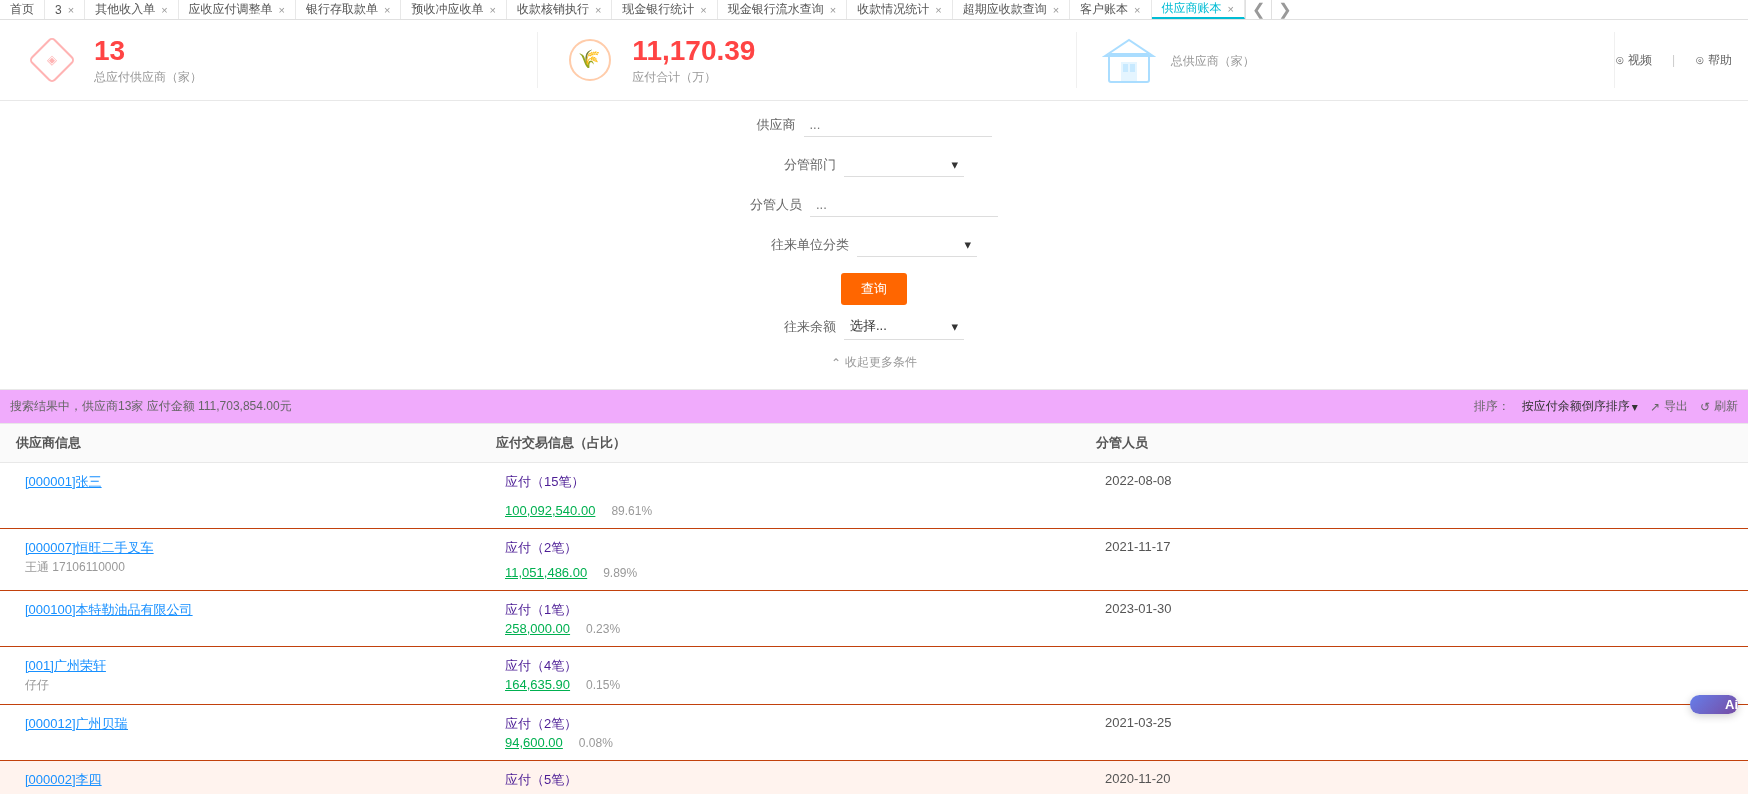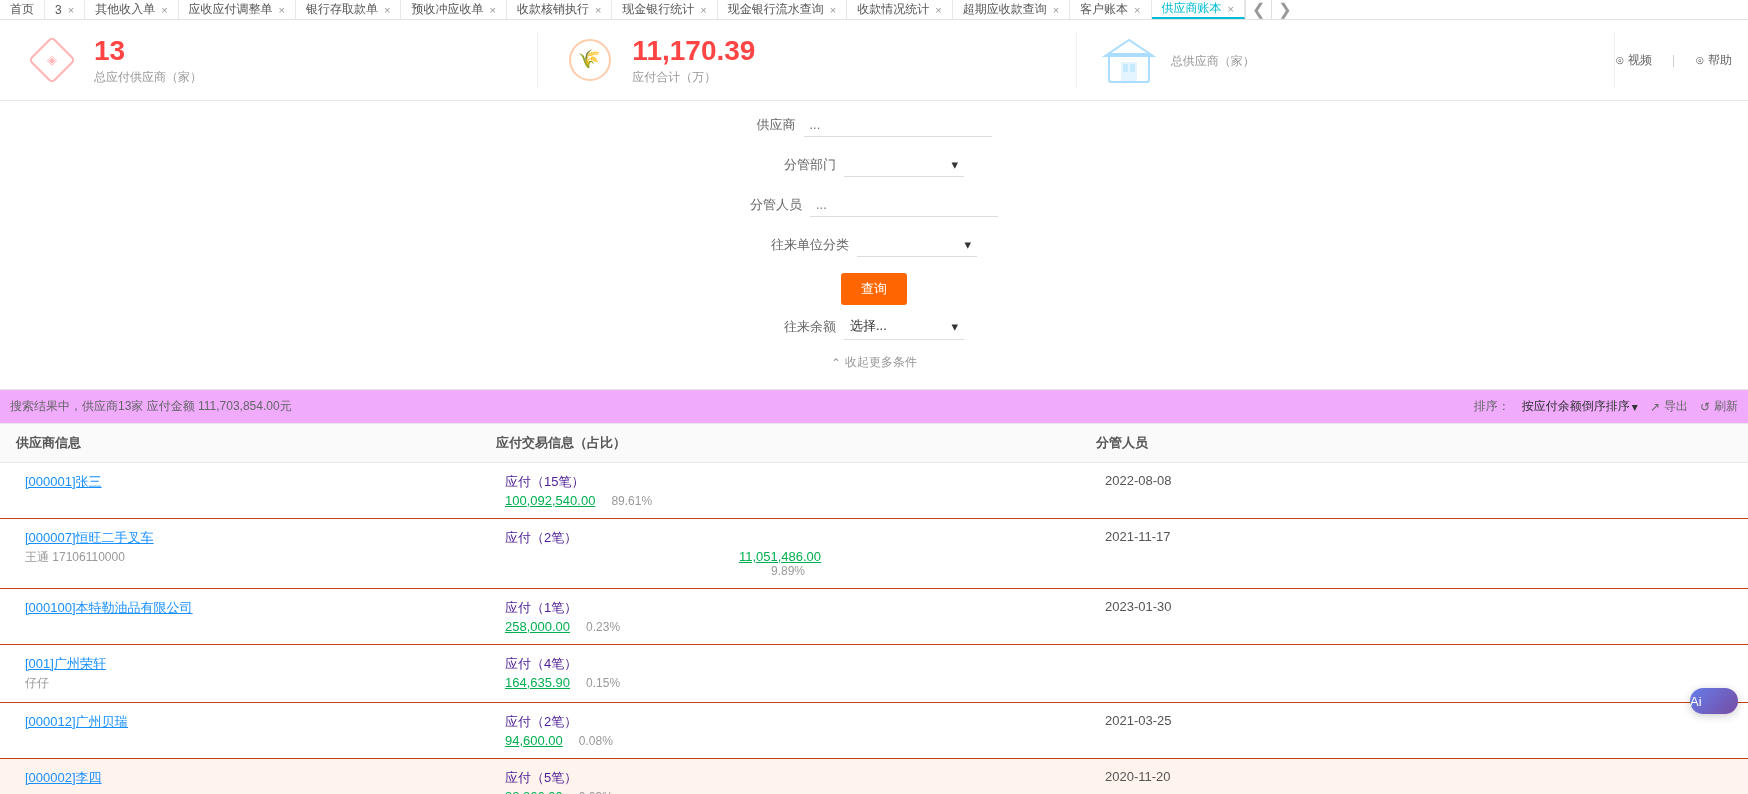--- a/index.html
+++ b/index.html
@@ -231,29 +231,29 @@
     }
     .tx-percent { color: #999; font-size: 12px; margin-left: 16px; }
     .last-pay { color: #555; font-size: 13px; }
 
     
     .ai-badge {
       position: fixed;
       right: 10px;
       bottom: 80px;
       width: 48px;
-      height: 26px;
+      height: 19px;
       background: linear-gradient(135deg, #667eea, #764ba2);
       border-radius: 13px;
       display: flex;
       align-items: center;
-      justify-content: flex-start;
+      justify-content: flex-end;
       color: #fff;
       font-size: 13px;
-      font-weight: normal;
+      font-weight: bold;
       cursor: pointer;
       box-shadow: 0 2px 8px rgba(0,0,0,0.2);
     }
 
     
     .icon-diamond {
       width: 56px; height: 56px;
       display: flex; align-items: center; justify-content: center;
     }
     .icon-grain {
@@ -460,32 +460,32 @@
         <th>
           <span>分管人员</span>
         </th>
       </tr>
     </thead>
     <tbody id="table-body">
     <tr>
           <td style="width: 480px;"><a class="supplier-link">[000001]张三</a></td>
           <td style="width: 600px;">
             <div class="tx-label">应付（15笔）</div>
-            <div style="display: flex; align-items: flex-end; margin-top: 2px;">
+            <div style="display: flex; align-items: flex-end; margin-top: 12px;">
               <span class="tx-amount">100,092,540.00</span>
               <span class="tx-percent">89.61%</span>
             </div>
           </td>
           <td class="last-pay">2022-08-08</td>
         </tr>
         <tr>
           <td style="width: 480px;"><a class="supplier-link">[000007]恒旺二手叉车</a><div class="supplier-sub">王通  17106110000</div></td>
           <td style="width: 600px;">
             <div class="tx-label">应付（2笔）</div>
-            <div style="display: flex; align-items: center; margin-top: 2px; flex-direction: column;">
+            <div style="display: flex; align-items: center; margin-top: 8px;">
               <span class="tx-amount">11,051,486.00</span>
               <span class="tx-percent">9.89%</span>
             </div>
           </td>
           <td class="last-pay">2021-11-17</td>
         </tr>
         <tr>
           <td style="width: 480px;"><a class="supplier-link">[000100]本特勒油品有限公司</a></td>
           <td style="width: 600px;">
             <div class="tx-label">应付（1笔）</div>

